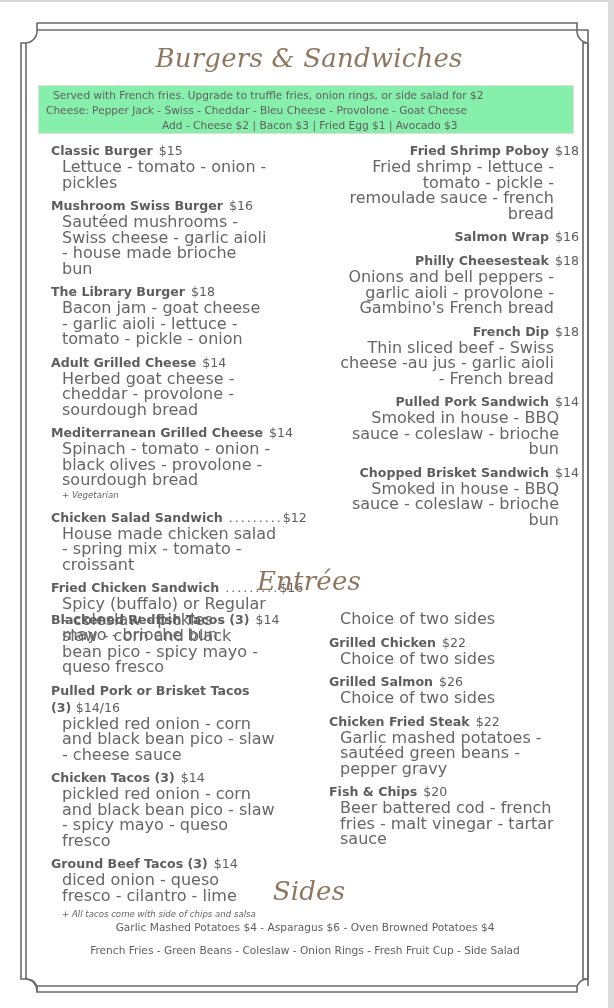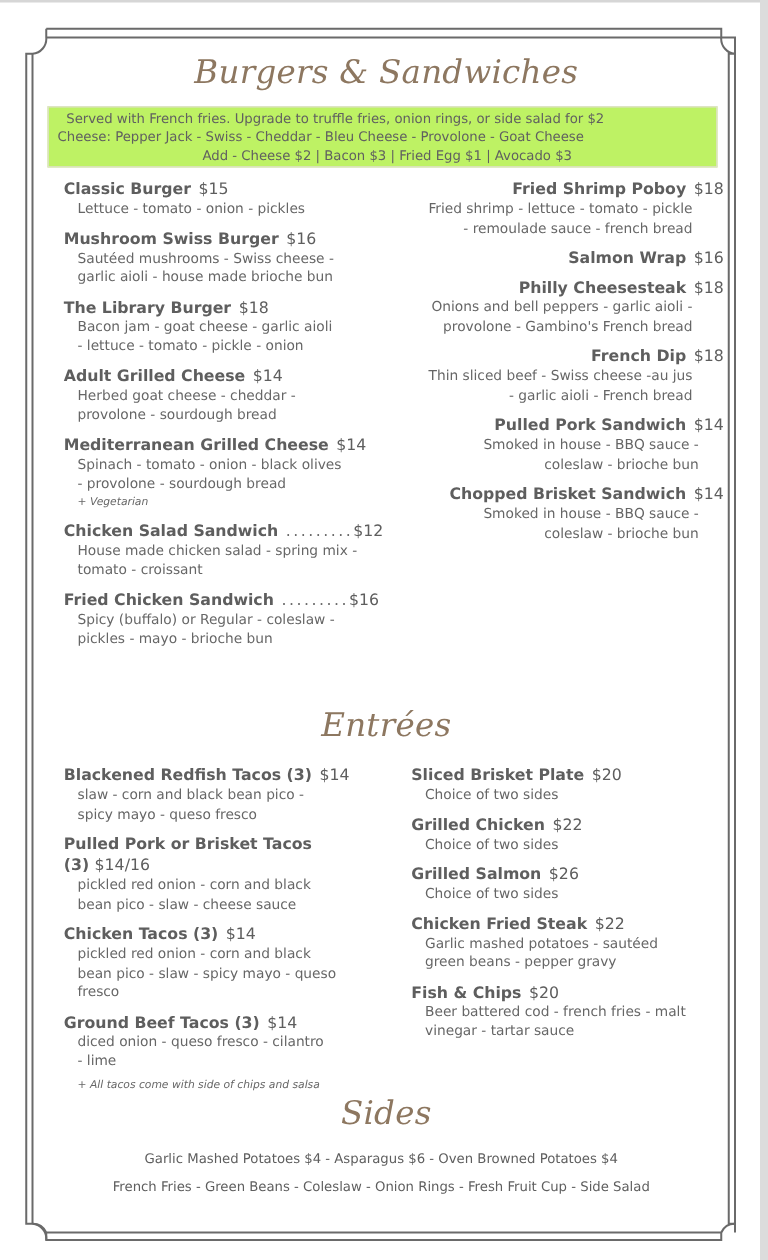--- a/index.html
+++ b/index.html
@@ -22,42 +22,42 @@
       font-family: "DejaVu Serif", "Liberation Serif", serif;
       font-style: italic;
       color: #8d7760;
       font-size: 26px;
       letter-spacing: 0.2px;
     }
     .note-box {
       position: absolute;
       left: 38px; top: 85px; width: 536px; height: 49px;
       border: 1px solid #e2ded3;
-      background: #bef264;
+      background: #86efac;
       font-size: 10.6px;
       line-height: 15.5px;
       color: #606060;
       padding-top: 2px;
     }
     .note-line { white-space: nowrap; position: absolute; }
 
     .col { position: absolute; width: 260px; }
     .item { margin-bottom: 7px; }
     .item-title {
       font-size: 12.6px;
       font-weight: bold;
       color: #5e5e5e;
       line-height: 17px;
       white-space: nowrap;
     }
     .item-title .price { font-weight: normal; color: #5e5e5e; margin-left: 6px; }
     .item-title .dots { font-weight: normal; color: #6a6a6a; letter-spacing: 2px; margin-left: 6px; }
     .item-title .dots + .price { margin-left: 0; }
     .item-desc {
-      font-size: 11px;
+      font-size: 16px;
       line-height: 15.5px;
       color: #666666;
       padding-left: 11px;
     }
     .item-note {
       font-size: 8.6px;
       font-style: italic;
       color: #666666;
       padding-left: 11px;
       line-height: 14px;
@@ -182,21 +182,20 @@
   </div>
   <div class="item" style="margin-bottom:0;">
     <div class="item-title"><span>Ground Beef Tacos (3)</span><span class="price">$14</span></div>
     <div class="item-desc" style="width:210px;">diced onion - queso fresco - cilantro - lime</div>
   </div>
   <div class="tacos-note">+ All tacos come with side of chips and salsa</div>
 </div>
 
 <div class="col" style="left:329px; top:611px; width:250px;">
   <div class="item">
-    <div class="item-title"><span>Sliced Brisket Plate</span><span class="price">$20</span></div>
     <div class="item-desc">Choice of two sides</div>
   </div>
   <div class="item">
     <div class="item-title"><span>Grilled Chicken</span><span class="price">$22</span></div>
     <div class="item-desc">Choice of two sides</div>
   </div>
   <div class="item">
     <div class="item-title"><span>Grilled Salmon</span><span class="price">$26</span></div>
     <div class="item-desc">Choice of two sides</div>
   </div>

